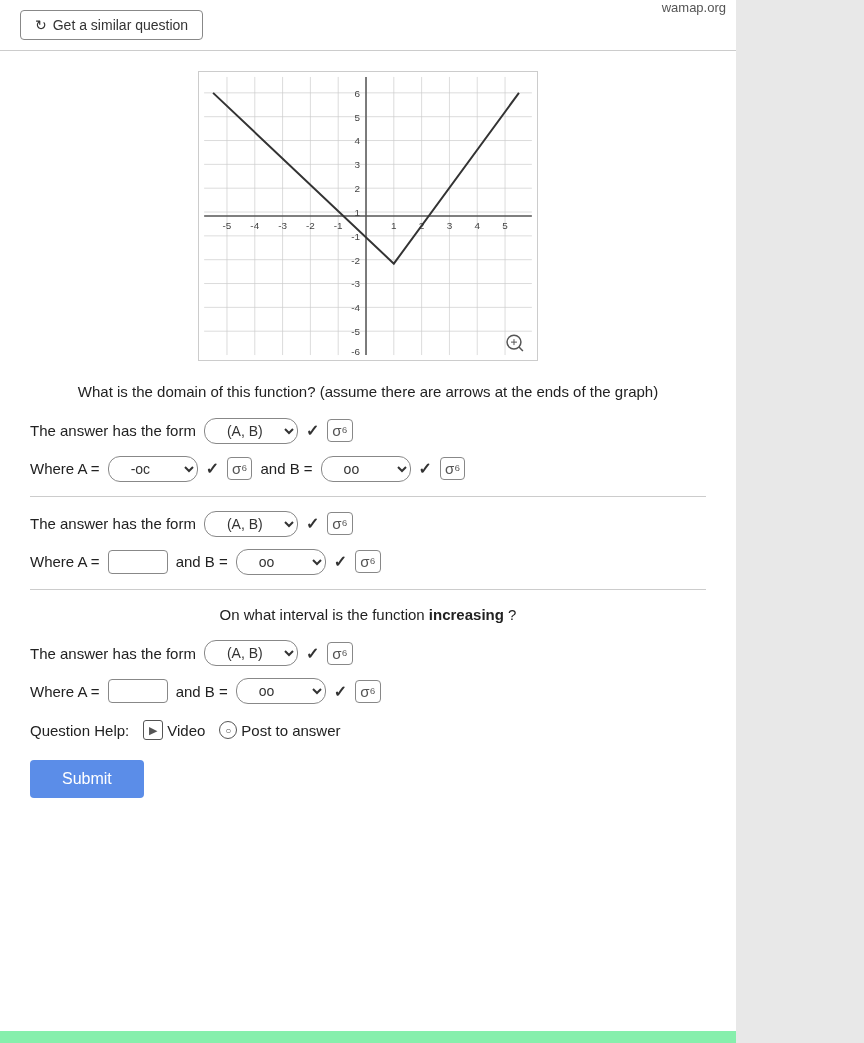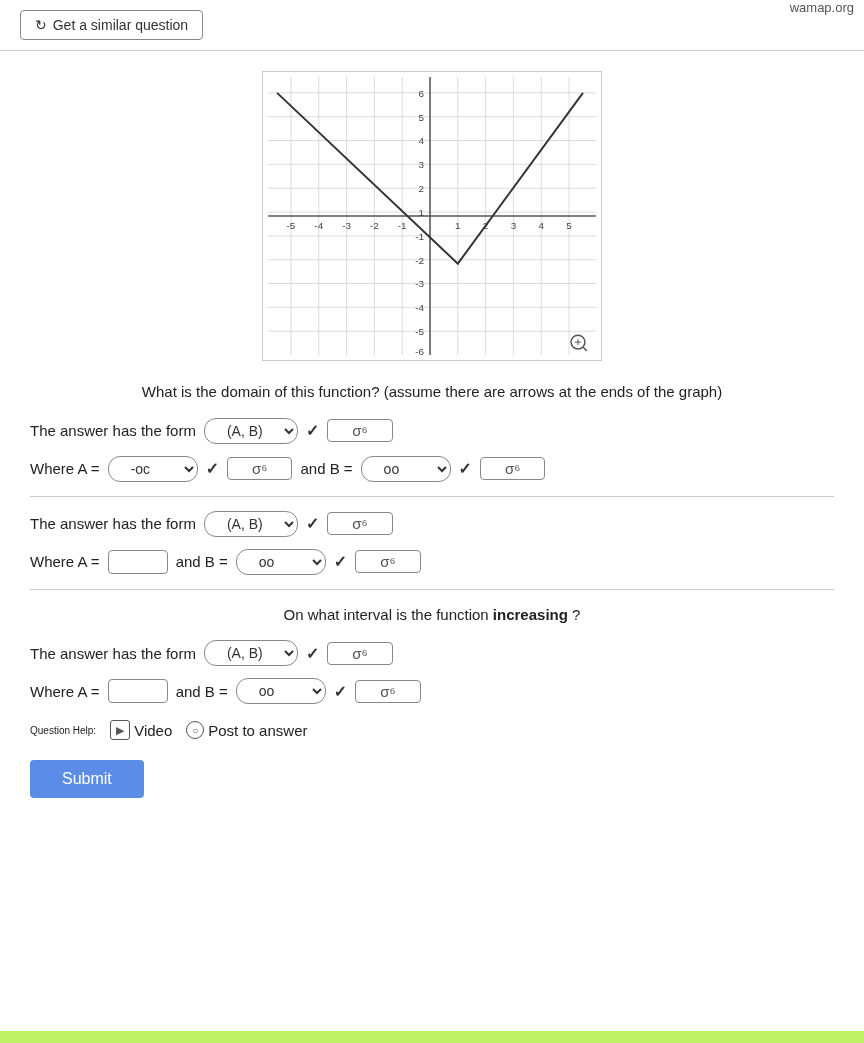--- a/index.html
+++ b/index.html
@@ -4,23 +4,23 @@
   <style>
     * { box-sizing: border-box; margin: 0; padding: 0; }
     body {
       font-family: Arial, sans-serif;
       background: #e8e8e8;
       min-height: 1043px;
       font-size: 15px;
       color: #222;
     }
     .page-container {
-      width: 864px;
+      width: 736px;
       min-height: 1043px;
-      background: #bef264;
+      background: #86efac;
       position: relative;
     }
     .top-bar {
       background: #fff;
       border-bottom: 1px solid #ccc;
       padding: 10px 20px;
       display: flex;
       align-items: center;
       gap: 16px;
     }
@@ -91,21 +91,21 @@
     }
     .check-icon {
       color: #333;
       font-size: 16px;
       font-weight: bold;
     }
     .sigma-btn {
       background: #fff;
       border: 1.5px solid #888;
       border-radius: 4px;
-      padding: 2px 24px;
+      padding: 2px 4px;
       font-size: 15px;
       cursor: pointer;
       color: #555;
     }
     .where-row {
       display: flex;
       align-items: center;
       gap: 8px;
       margin-bottom: 14px;
       flex-wrap: wrap;
@@ -128,21 +128,21 @@
       margin: 6px 0 14px 0;
     }
     .question-help-row {
       display: flex;
       align-items: center;
       gap: 14px;
       margin-top: 16px;
       margin-bottom: 16px;
     }
     .question-help-label {
-      font-size: 10px;
+      font-size: 15px;
       color: #222;
     }
     .help-link {
       display: flex;
       align-items: center;
       gap: 4px;
       font-size: 15px;
       color: #222;
       cursor: pointer;
       text-decoration: none;

